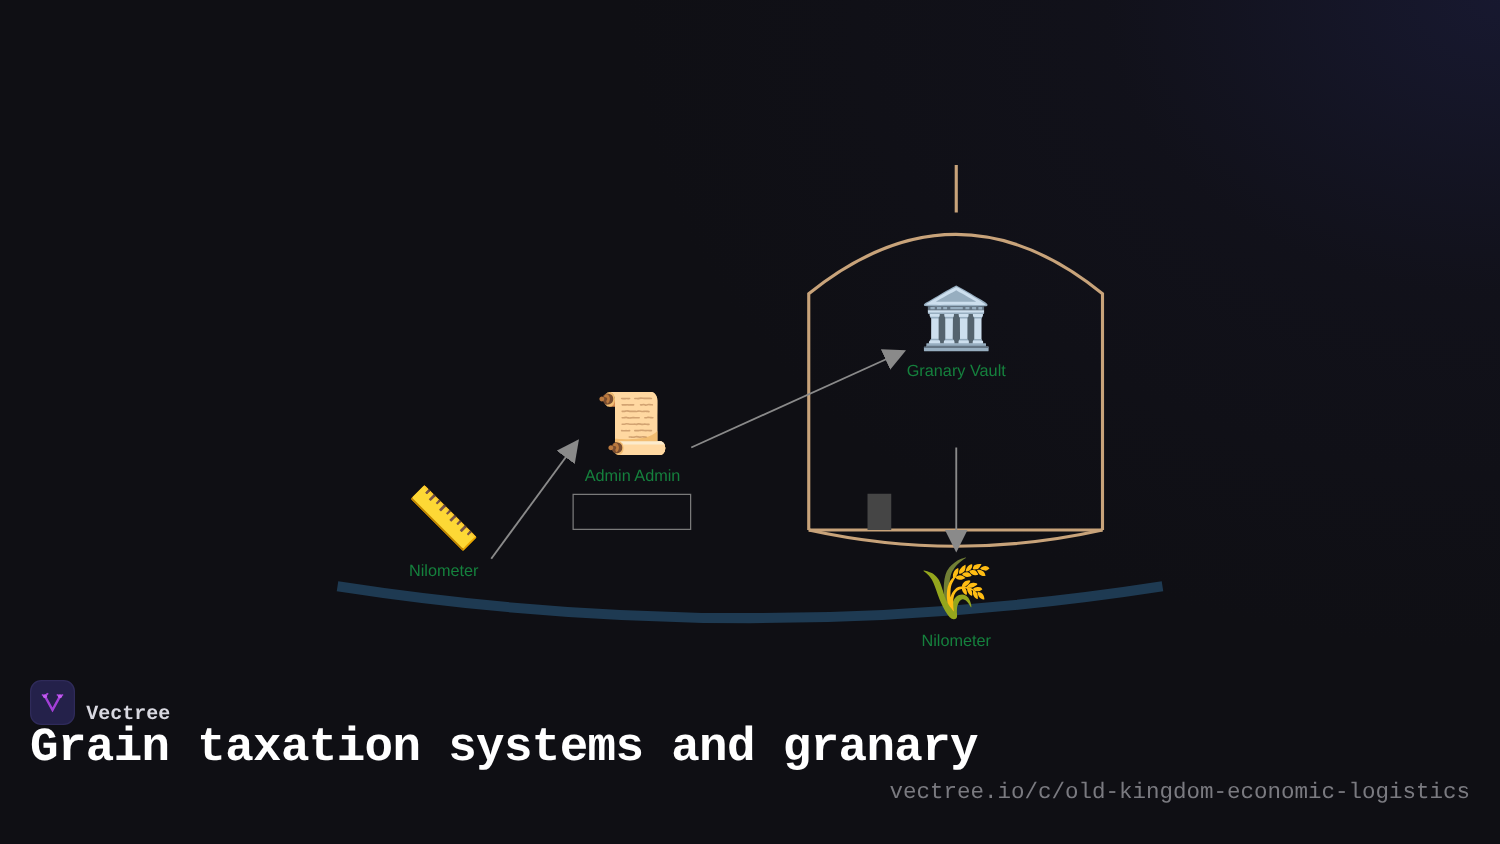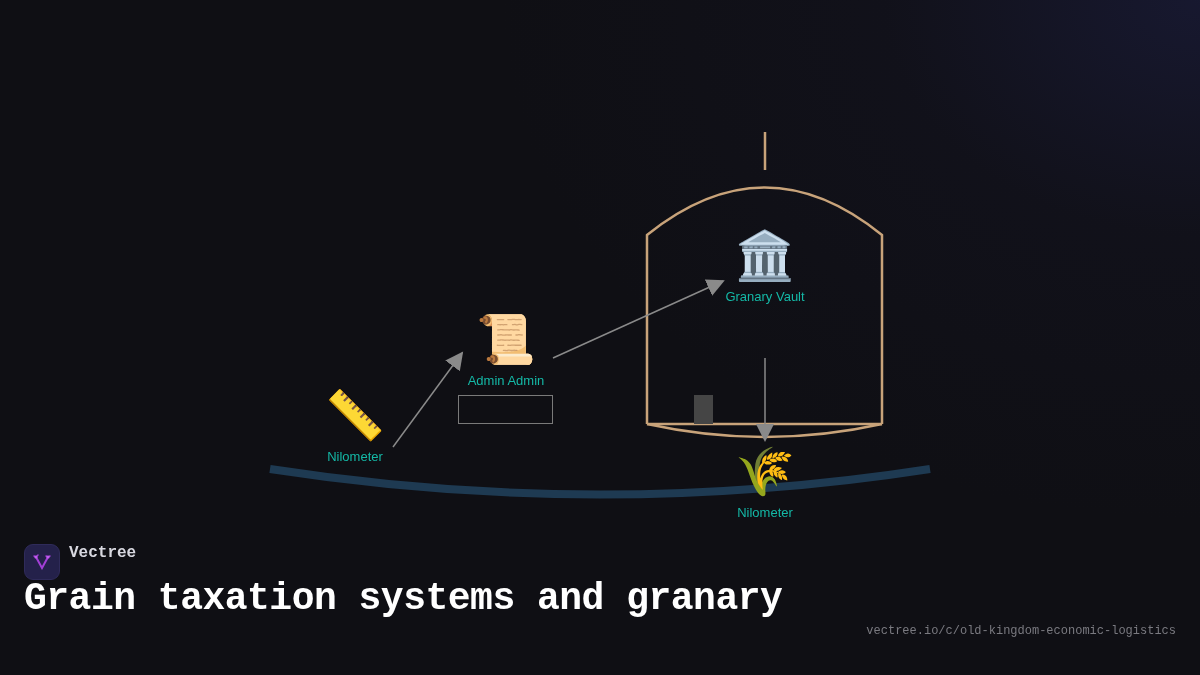--- a/index.html
+++ b/index.html
@@ -9,36 +9,36 @@
     font-family:"Liberation Sans", sans-serif;
   }
   .bg-glow {
     position:absolute; inset:0;
     background: radial-gradient(ellipse 700px 520px at 1200px 0px, rgba(30,32,70,0.55) 0%, rgba(22,22,40,0.3) 45%, rgba(15,15,20,0) 100%);
     pointer-events:none;
   }
   svg.diagram { position:absolute; left:0; top:0; }
   .node { position:absolute; text-align:center; transform:translateX(-50%); }
   .node .icon { font-size:48px; line-height:54px; display:block; }
-  .node .label { color:#14b8a6; font-size:13px; display:block; margin-top:6px; white-space:nowrap;text-align:center; }
-  .brand { position:absolute; left:24px; top:544px; display:flex; align-items:flex-start; gap:9px; }
+  .node .label { color:#15803d; font-size:13px; display:block; margin-top:6px; white-space:nowrap;text-align:center; }
+  .brand { position:absolute; left:24px; top:544px; display:flex; align-items:flex-end; gap:9px; }
   .brand .logo {
     width:34px; height:34px; border-radius:9px; background:#24214a;
     display:flex; align-items:center; justify-content:center;
     border:1px solid #2f2b5a;
   }
   .brand .name { color:#d8d8e0; font-family:"Liberation Mono", monospace; font-weight:bold; font-size:16px; }
   .title {
     position:absolute; left:24px; top:582px; margin:0;
     color:#ffffff; font-family:Liberation Mono, monospace; font-weight:bold;
     font-size:38px; line-height:33px; letter-spacing:-0.5px;
   }
   .url {
     position:absolute; right:24px; top:624px;
-    color:#7a7a80; font-family:"Liberation Mono", monospace; font-size:12px;
+    color:#7a7a80; font-family:"Liberation Mono", monospace; font-size:18px;
   }
 </style>
 </head>
 <body>
 
 <div class="bg-glow"></div>
 
 <svg class="diagram" width="1200" height="675" viewBox="0 0 1200 675">
   <defs>
     <marker id="arrowhead" markerWidth="10" markerHeight="10" refX="8" refY="5" orient="auto" markerUnits="userSpaceOnUse">

